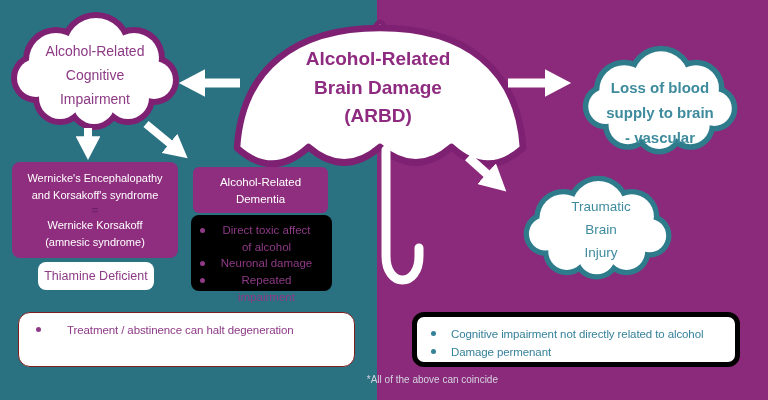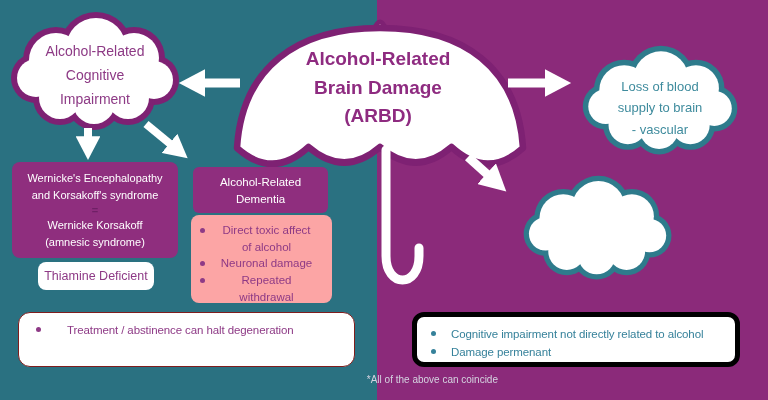--- a/index.html
+++ b/index.html
@@ -5,35 +5,35 @@
   html,body{margin:0;padding:0;background:#222;}
   .stage{
     position:relative;width:768px;height:400px;overflow:hidden;
     font-family:"Liberation Sans",sans-serif;background:#2a7181;
   }
   .stage svg.art{position:absolute;left:0;top:0;width:768px;height:400px;display:block;}
   .overlay{position:absolute;white-space:pre-line;}
   .center{text-align:center;}
   
   .lbl-cognitive{left:16px;top:40px;width:158px;font-size:14px;line-height:1.7;color:#8d3a85;}
-  .lbl-vascular{left:590px;top:76px;width:140px;font-size:13px;line-height:1.65;color:#3e8b9d;}
+  .lbl-vascular{left:590px;top:76px;width:140px;font-size:15px;line-height:1.65;color:#3e8b9d;font-weight:bold;}
   .lbl-tbi{left:536px;top:196px;width:130px;font-size:13.5px;line-height:1.7;color:#3e8b9d;}
   
   .lbl-umbrella{left:278px;top:45px;width:200px;font-size:19px;line-height:1.5;font-weight:bold;color:#8e2b80;}
   
   .box{position:absolute;border-radius:8px;box-sizing:border-box;}
   .box-wernicke{left:12px;top:162px;width:166px;height:96px;background:#8f2e7e;color:#fff;
     font-size:11px;padding-top:8px;}
   .box-wernicke .ln{line-height:1.5;white-space:pre-line;text-align:center;}
   .box-wernicke .eq{line-height:1.3;text-align:center;font-weight:bold;color:#6f2066;}
   .box-thiamine{left:38px;top:262px;width:116px;height:28px;background:#fff;color:#8e3a86;
     font-size:12.5px;line-height:28px;text-align:center;}
   .box-dementia-title{left:193px;top:167px;width:135px;height:46px;background:#8f2e7e;color:#fff;
     font-size:11.5px;line-height:1.5;text-align:center;padding-top:7px;border-radius:6px;white-space:pre-line;}
-  .box-dementia-body{left:191px;top:215px;width:141px;height:88px;background:#fca5a5;color:#8e3a86;}
+  .box-dementia-body{left:191px;top:215px;width:141px;height:76px;background:#000000;color:#8e3a86;}
   .box-dementia-body ul{margin:7px 0 0 0;padding:0;list-style:none;}
   .box-dementia-body li{position:relative;font-size:11.5px;line-height:1.45;text-align:center;
     padding:0 8px 0 18px;white-space:pre-line;}
   .box-dementia-body li::before{content:"";position:absolute;left:9px;top:6px;width:5px;height:5px;
     border-radius:50%;background:#8e3a86;}
   
   .box-outcome{position:absolute;top:312px;height:55px;background:#fff;border-radius:12px;box-sizing:border-box;}
   .box-outcome ul{margin:8px 0 0 0;padding:0;list-style:none;}
   .box-outcome li{position:relative;font-size:11.5px;line-height:1.6;letter-spacing:-0.1px;}
   .box-outcome li::before{content:"";position:absolute;width:5px;height:5px;border-radius:50%;top:6px;}
@@ -110,41 +110,44 @@
 Impairment</div>
 
   <div class="overlay center lbl-umbrella">Alcohol-Related
 Brain Damage
 (ARBD)</div>
 
   <div class="overlay center lbl-vascular">Loss of blood
 supply to brain
 - vascular</div>
 
+  <div class="overlay center lbl-tbi">Traumatic
+Brain
+Injury</div>
 
   <div class="box box-thiamine">Thiamine Deficient</div>
 
   <div class="box box-wernicke">
     <div class="ln">Wernicke's Encephalopathy
 and Korsakoff's syndrome</div>
     <div class="eq">=</div>
     <div class="ln">Wernicke Korsakoff
 (amnesic syndrome)</div>
   </div>
 
   <div class="box box-dementia-title">Alcohol-Related
 Dementia</div>
 
   <div class="box box-dementia-body">
     <ul>
       <li>Direct toxic affect
 of alcohol</li>
       <li>Neuronal damage</li>
       <li>Repeated
-withdrawal</li>
+impairment</li>
     </ul>
   </div>
 
   <div class="box-outcome box-left">
     <ul>
       <li>Treatment / abstinence can halt degeneration</li>
     </ul>
   </div>
 
   <div class="box-outcome box-right">

